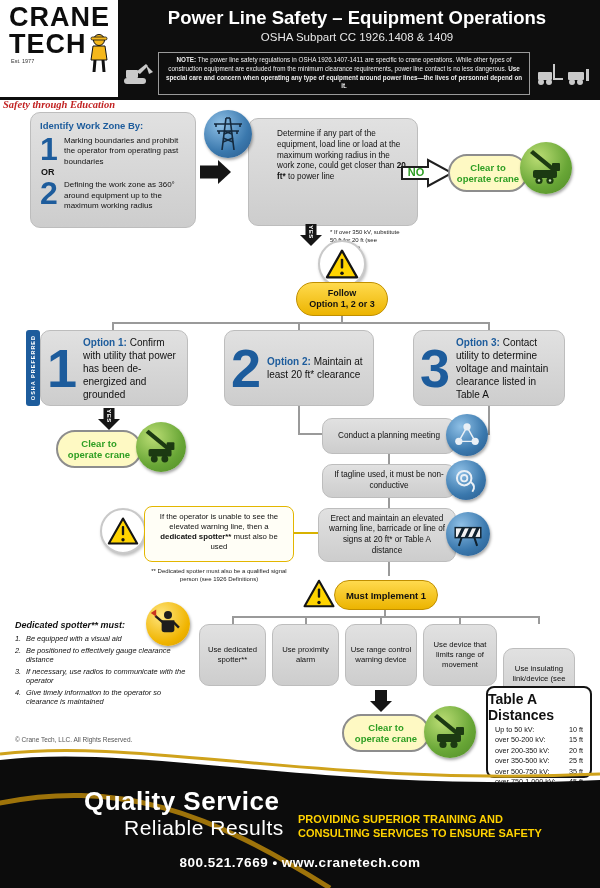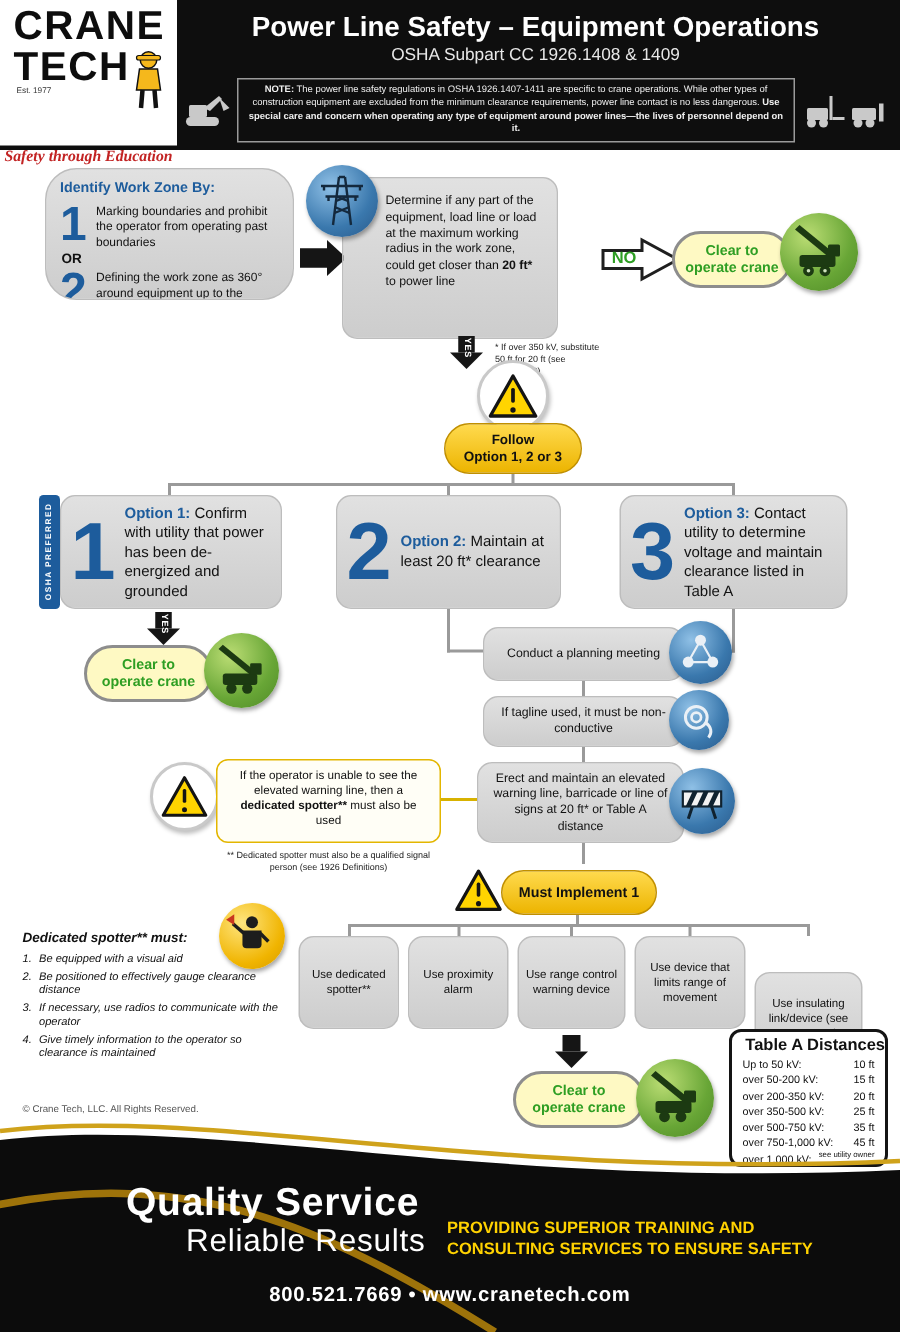--- a/index.html
+++ b/index.html
@@ -55,21 +55,21 @@
   
   .step-txt{font-size:8.2px;line-height:1.3;padding:4px 9px;}
   .impl-txt{font-size:7.7px;line-height:1.3;padding:3px 4px;}
   
   .spotter-box{position:absolute;font-size:7.4px;line-height:1.25;}
   .spotter-box h4{margin:0 0 3px 0;font-size:9px;}
   .sp-row{display:flex;margin-bottom:2.5px;}
   .sp-n{width:11px;flex:none;}
   
   .table-a{position:absolute;background:#fff;border:2px solid #141414;border-radius:8px;box-sizing:border-box;padding-top:3px;}
-  .ta-title{text-align:right;font-weight:bold;font-size:11px;margin-bottom:2px;}
+  .ta-title{text-align:left;font-weight:bold;font-size:14px;margin-bottom:2px;}
   .ta-row{display:flex;justify-content:space-between;padding:0 7px;font-size:7.2px;line-height:1.45;}
   .ta-small{font-size:5.2px;line-height:1.1;text-align:right;width:40px;}
   
   .footer-svg{position:absolute;left:0;top:735px;}
   .f-quality{position:absolute;left:84px;top:786px;color:#fff;font-size:26px;font-weight:bold;letter-spacing:.5px;}
   .f-reliable{position:absolute;left:124px;top:816px;color:#fff;font-size:21px;letter-spacing:.5px;}
   .f-tagline{position:absolute;left:298px;top:812px;width:272px;color:#ffd200;font-size:11px;font-weight:bold;line-height:1.3;}
   .f-contact{position:absolute;left:0;top:855px;width:600px;text-align:center;color:#fff;font-size:13.5px;font-weight:bold;letter-spacing:.5px;}
   .copyright{position:absolute;left:15px;top:736px;font-size:6.5px;color:#555;}
   .footnote{position:absolute;font-size:6px;color:#222;line-height:1.3;}
@@ -108,39 +108,39 @@
     <div class="logo-est">Est. 1977</div>
     <svg class="abs" style="left:86px;top:32px;" width="26" height="44">
       <circle cx="13" cy="8" r="5.5" fill="#f5b81c" stroke="#111" stroke-width="1"></circle>
       <rect x="5" y="5" width="16" height="3" rx="1.5" fill="#f5b81c" stroke="#111" stroke-width="0.8"></rect>
       <path d="M7,14 h12 l2,14 h-16 z" fill="#f5b81c" stroke="#111" stroke-width="1"></path>
       <path d="M9,28 L8,40 M17,28 L18,40" stroke="#111" stroke-width="3"></path>
     </svg>
   </div>
   <div class="safety-tagline">Safety through Education</div>
 
-  <div class="gbox identify" style="left:30px;top:112px;width:166px;height:88px;border-radius:21px;">
+  <div class="gbox identify" style="left:30px;top:112px;width:166px;height:116px;">
     <h4>Identify Work Zone By:</h4>
     <div class="id-row">
       <div class="id-num">1</div>
       <div class="id-txt">Marking boundaries and prohibit the operator from operating past boundaries</div>
     </div>
     <div class="id-or">OR</div>
     <div class="id-row">
       <div class="id-num">2</div>
       <div class="id-txt">Defining the work zone as 360° around equipment up to the maximum working radius</div>
     </div>
   </div>
 
   <div class="rarr" style="left:200px;top:158px;width:32px;height:28px;">
     <div class="shaft" style="width:18px;"></div>
       <div class="head" style="left:18px;"></div>
   </div>
 
-  <div class="gbox" style="left:228px;top:118px;width:144px;height:108px;padding:10px 8px 16px 28px;">
+  <div class="gbox" style="left:248px;top:118px;width:170px;height:108px;padding:10px 8px 16px 28px;">
     <div style="font-size:8.2px;line-height:1.32;"><span>Determine if any part of the equipment, load line or load at the maximum working radius in the work zone, could get closer than </span><b>20 ft*</b><span> to power line</span></div>
   </div>
   <div class="circle-icon blue-circle" style="left:204px;top:110px;width:48px;height:48px;">
     <svg width="48" height="48" viewBox="0 0 48 48">
       <g stroke="#14293d" stroke-width="1.6" fill="none">
         <path d="M18,40 L22,8 M30,40 L26,8 M22,8 H26"></path>
         <path d="M10,14 H38 M13,21 H35"></path>
         <path d="M12,14 V17 M36,14 V17 M15,21 V24 M33,21 V24"></path>
         <path d="M19,32 L29,28 M19,28 L29,32 M20,24 L28,21 M20,21 L28,24"></path>
       </g>

